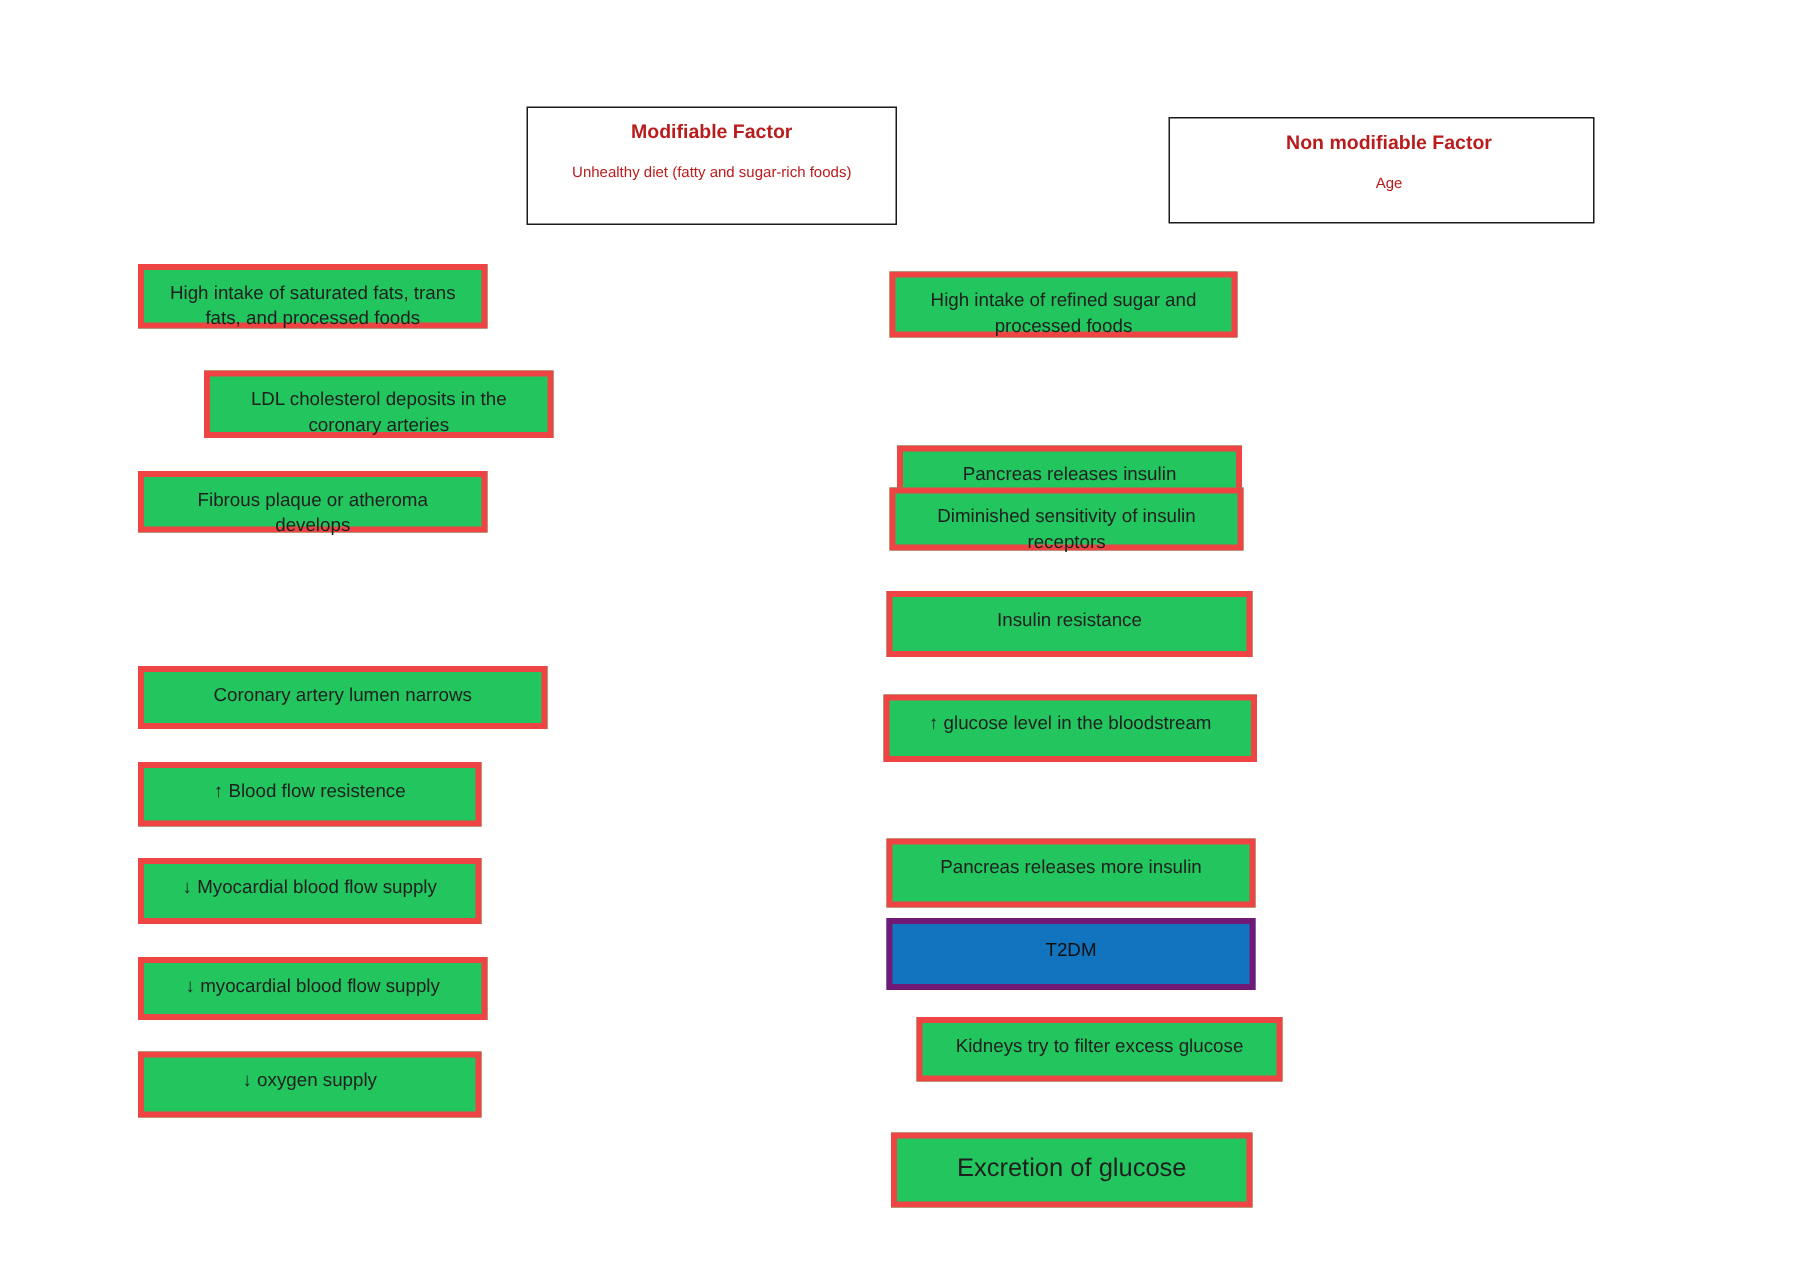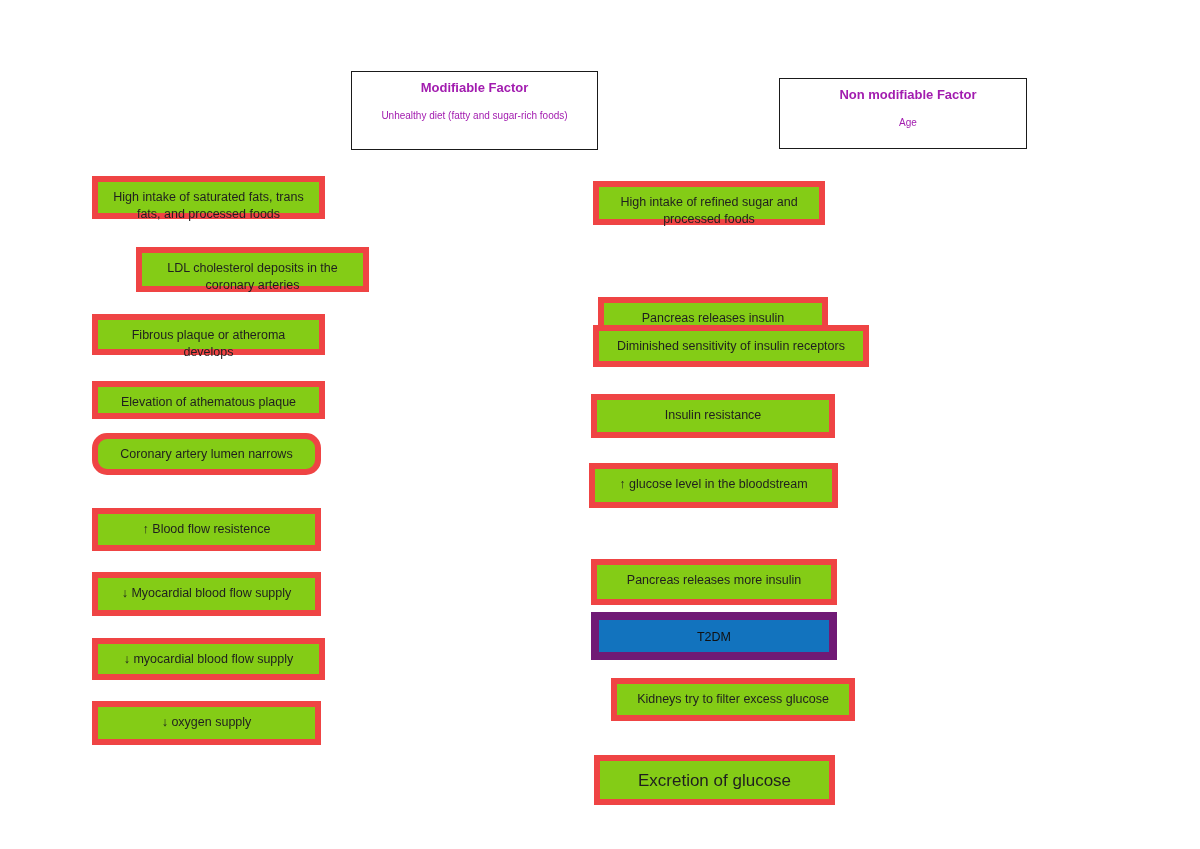--- a/index.html
+++ b/index.html
@@ -11,94 +11,93 @@
   .canvas {
     position: relative;
     width: 1200px;
     height: 849px;
     background: #ffffff;
     overflow: hidden;
   }
   .flow-box {
     position: absolute;
     box-sizing: border-box;
-    border: 6px solid #ef4444;
-    background: #84cc16;
+    border: 4px solid #ef4444;
+    background: #22c55e;
     color: #1f1f1f;
     font-size: 12.5px;
     line-height: 1.35;
     text-align: center;
     padding: 7px 12px 4px 12px;
     display: block;
   }
   .header-box {
     position: absolute;
     box-sizing: border-box;
     border: 1px solid #1a1a1a;
     background: #ffffff;
-    color: #a21caf;
+    color: #b91c1c;
     text-align: center;
     padding: 8px 14px 4px 14px;
   }
   .header-box .hdr-title {
     font-weight: bold;
     font-size: 13px;
     line-height: 1.3;
     margin: 0 0 12px 0;
   }
   .header-box .hdr-subtitle {
     font-size: 10px;
     line-height: 1.35;
     margin: 0;
   }
   .t2dm {
     background: var(--t2dm-fill, #1273BE);
-    border: 8px solid #701a75;
+    border: 4px solid #701a75;
     padding-top: 9px;
     color: #111111;
   }
 </style>
 </head>
 <body>
 
 <div class="canvas">
 
   <div class="header-box" style="left:351px; top:71px; width:247px; height:79px;">
     <div class="hdr-title">Modifiable Factor</div>
     <div class="hdr-subtitle">Unhealthy diet (fatty and sugar-rich foods)</div>
   </div>
 
-  <div class="header-box" style="left:779px; top:78px; width:248px; height:71px;padding-left:24px;">
+  <div class="header-box" style="left:779px; top:78px; width:284px; height:71px;padding-left:24px;">
     <div class="hdr-title">Non modifiable Factor</div>
     <div class="hdr-subtitle">Age</div>
   </div>
 
   <div class="flow-box" style="left:92px; top:176px; width:233px; height:43px;">High intake of saturated fats, trans fats, and processed foods</div>
 
   <div class="flow-box" style="left:92px; top:247px; width:233px; height:45px;margin-left:44px;">LDL cholesterol deposits in the coronary arteries</div>
 
   <div class="flow-box" style="left:92px; top:314px; width:233px; height:41px;">Fibrous plaque or atheroma develops</div>
 
-  <div class="flow-box" style="left:92px; top:381px; width:233px; height:38px;">Elevation of athematous plaque</div>
 
-  <div class="flow-box" style="left:92px; top:433px; width:229px; height:42px;border-radius:15px;">Coronary artery lumen narrows</div>
+  <div class="flow-box" style="left:92px; top:444px; width:273px; height:42px;">Coronary artery lumen narrows</div>
 
   <div class="flow-box" style="left:92px; top:508px; width:229px; height:43px;">↑ Blood flow resistence</div>
 
   <div class="flow-box" style="left:92px; top:572px; width:229px; height:44px;">↓ Myocardial blood flow supply</div>
 
   <div class="flow-box" style="left:92px; top:638px; width:233px; height:42px;">↓ myocardial blood flow supply</div>
 
   <div class="flow-box" style="left:92px; top:701px; width:229px; height:44px;">↓ oxygen supply</div>
 
   <div class="flow-box" style="left:593px; top:181px; width:232px; height:44px;">High intake of refined sugar and processed foods</div>
 
   <div class="flow-box" style="left:598px; top:252px; width:230px; height:44px;margin-top:45px;">Pancreas releases insulin</div>
 
-  <div class="flow-box" style="left:593px; top:325px; width:276px; height:42px;">Diminished sensitivity of insulin receptors</div>
+  <div class="flow-box" style="left:593px; top:325px; width:236px; height:42px;">Diminished sensitivity of insulin receptors</div>
 
   <div class="flow-box" style="left:591px; top:394px; width:244px; height:44px;">Insulin resistance</div>
 
   <div class="flow-box" style="left:589px; top:463px; width:249px; height:45px;">↑ glucose level in the bloodstream</div>
 
   <div class="flow-box" style="left:591px; top:537px; width:246px; height:46px;margin-top:22px;">Pancreas releases more insulin</div>
 
   <div class="flow-box t2dm" style="left:591px; top:612px; width:246px; height:48px;">T2DM</div>
 
   <div class="flow-box" style="left:591px; top:678px; width:244px; height:43px;margin-left:20px;">Kidneys try to filter excess glucose</div>

